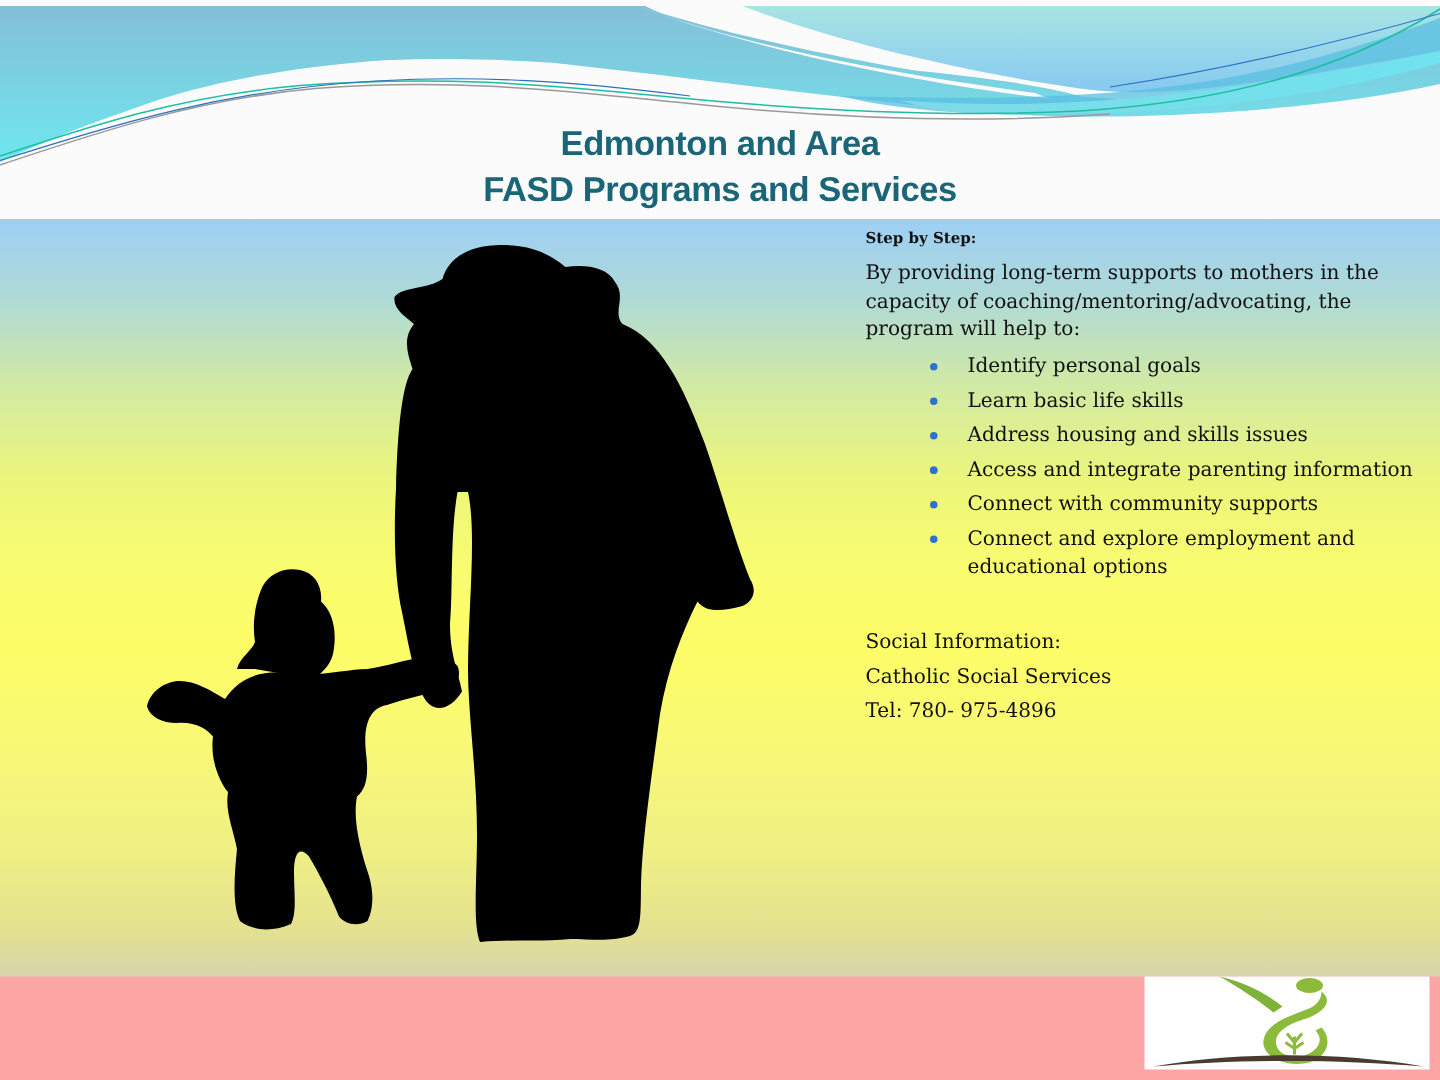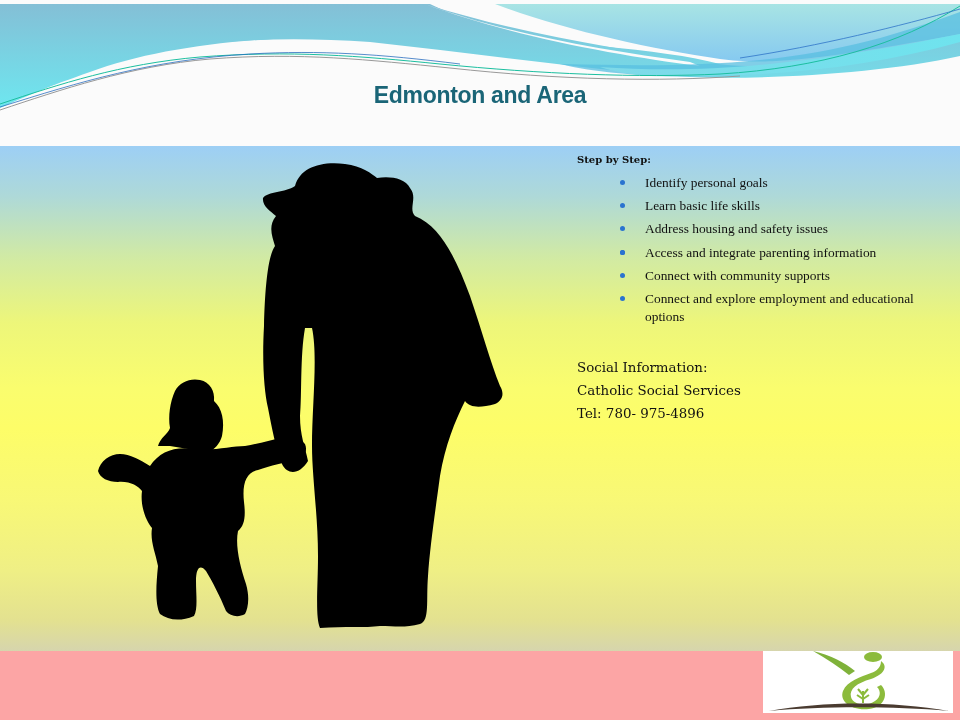--- a/index.html
+++ b/index.html
@@ -25,21 +25,21 @@
         #fafd6e 48%, #fdfd68 56%, #f8f876 70%, #efef85 84%,
         #e3e190 94%, #d6d5ad 100%);
     }
     .silhouette { position: absolute; left: 0; top: 142px; width: 580px; height: 505px; }
     .content {
       position: absolute; left: 577px; top: 146px; width: 370px;
       color: #111; font-size: 13.4px; line-height: 18.5px;
     }
     .heading { font-weight: bold; font-size: 10px; margin-bottom: 4px; line-height: 20px; }
     .para { margin: 0 0 18px 0; }
-    .bullets { list-style: none; margin: 0 0 20px 0; padding: 0 0 0 43px; font-family: Liberation Serif, serif; }
+    .bullets { list-style: none; margin: 0 0 20px 0; padding: 0 0 0 43px; }
     .bullets li { position: relative; padding-left: 25px; margin-bottom: 4.7px; }
     .bullets li .dot {
       position: absolute; left: 0; top: 6px; width: 5px; height: 5px;
       border-radius: 50%; background: #2a73d0;
     }
     .contact-line { margin-bottom: 4.5px; }
     .logo-box {
       position: absolute; left: 763px; top: 647px; width: 190px; height: 62px;
       background: #ffffff;
     }
@@ -77,41 +77,43 @@
     <path d="M600,63 C700,70 800,62 960,30 L960,38 C860,66 760,74 650,72 C630,70 615,68 600,63 Z" fill="url(#gLower)"></path>
 
     <path d="M0,100 C60,80 120,60 200,53 C290,46 360,52 440,60 C540,70 640,74 720,70 C820,64 900,40 960,2" fill="none" stroke="#1cbfa0" stroke-width="1"></path>
     <path d="M0,106 C60,86 130,62 210,55 C300,48 370,56 450,64 C560,76 660,78 740,72" fill="none" stroke="#999" stroke-width="1"></path>
     <path d="M0,103 C80,78 150,56 250,50 C320,46 380,50 460,60" fill="none" stroke="#2b6fbf" stroke-width="0.8"></path>
     <path d="M740,54 C820,42 900,22 960,5" fill="none" stroke="#2f73c8" stroke-width="0.8"></path>
   </svg>
 
   <div class="title-block">
     <div>Edmonton and Area</div>
+    <div>FASD Programs and Services</div>
   </div>
 
   <div class="photo-band"></div>
 
   <svg class="silhouette" viewBox="0 0 580 505">
     <g fill="#000">
 
       <path d="M295,40 C300,22 320,15 345,18 C362,20 372,28 377,32 C390,30 405,32 410,42 C418,52 408,62 415,70 C440,80 455,110 470,150 C482,185 490,215 500,240 C505,248 502,255 495,258 C480,262 470,262 465,255 C455,275 445,300 440,330 C436,360 430,400 428,430 C426,455 430,475 420,478 C405,482 395,480 380,480 C365,482 345,480 320,482 C315,470 318,440 318,410 C318,370 312,330 312,300 C312,260 318,210 312,182 L305,182 C300,210 302,250 300,270 C300,290 305,300 308,315 C300,328 288,330 282,318 C275,300 272,282 268,262 C264,245 262,215 264,180 C265,140 268,110 275,100 C272,90 268,80 276,70 C270,65 262,60 263,52 C268,45 285,47 295,40 Z"></path>
 
       <path d="M175,245 C180,236 190,232 200,234 C210,236 215,245 214,255 C222,262 225,275 222,290 C220,298 214,303 210,306 L200,305 C190,303 180,302 170,300 L158,300 C160,292 168,288 170,282 C168,270 170,256 175,245 Z"></path>
 
       <path d="M150,320 C160,305 175,300 195,303 C215,305 232,300 245,300 C258,298 270,294 282,292 C292,290 300,292 305,298 C308,305 304,312 298,314 C285,316 270,320 258,324 C246,326 242,338 244,356 C246,372 244,380 238,385 C235,400 240,420 246,438 C250,452 248,462 245,468 C238,472 230,470 226,465 C220,450 212,435 206,425 C200,418 196,422 196,435 C196,450 198,462 194,470 C180,476 168,474 160,468 C155,458 156,440 158,420 C155,405 150,395 152,382 C146,375 140,360 142,345 C138,340 130,335 118,336 C108,336 100,332 98,325 C100,315 110,308 120,308 C130,308 140,314 150,320 Z"></path>
     </g>
   </svg>
 
   <div class="content">
     <div class="heading">Step by Step:</div>
+    <p class="para" style="margin-bottom:6px">By providing long-term supports to mothers in the capacity of coaching/mentoring/advocating, the program will help to:</p>
     <ul class="bullets">
       <li><span class="dot"></span><span>Identify personal goals</span></li>
       <li><span class="dot"></span><span>Learn basic life skills</span></li>
-      <li><span class="dot"></span><span>Address housing and safety issues</span></li>
+      <li><span class="dot"></span><span>Address housing and skills issues</span></li>
       <li><span class="dot"></span></li>
       <li><span class="dot"></span><span>Access and integrate parenting information</span></li>
       <li><span class="dot"></span><span>Connect with community supports</span></li>
       <li><span class="dot"></span><span>Connect and explore employment and educational options</span></li>
     </ul>
     <div style="height:12px"></div>
     <div class="contact-line">Social Information:</div>
     <div class="contact-line">Catholic Social Services</div>
     <div class="contact-line">Tel: 780- 975-4896</div>
   </div>

